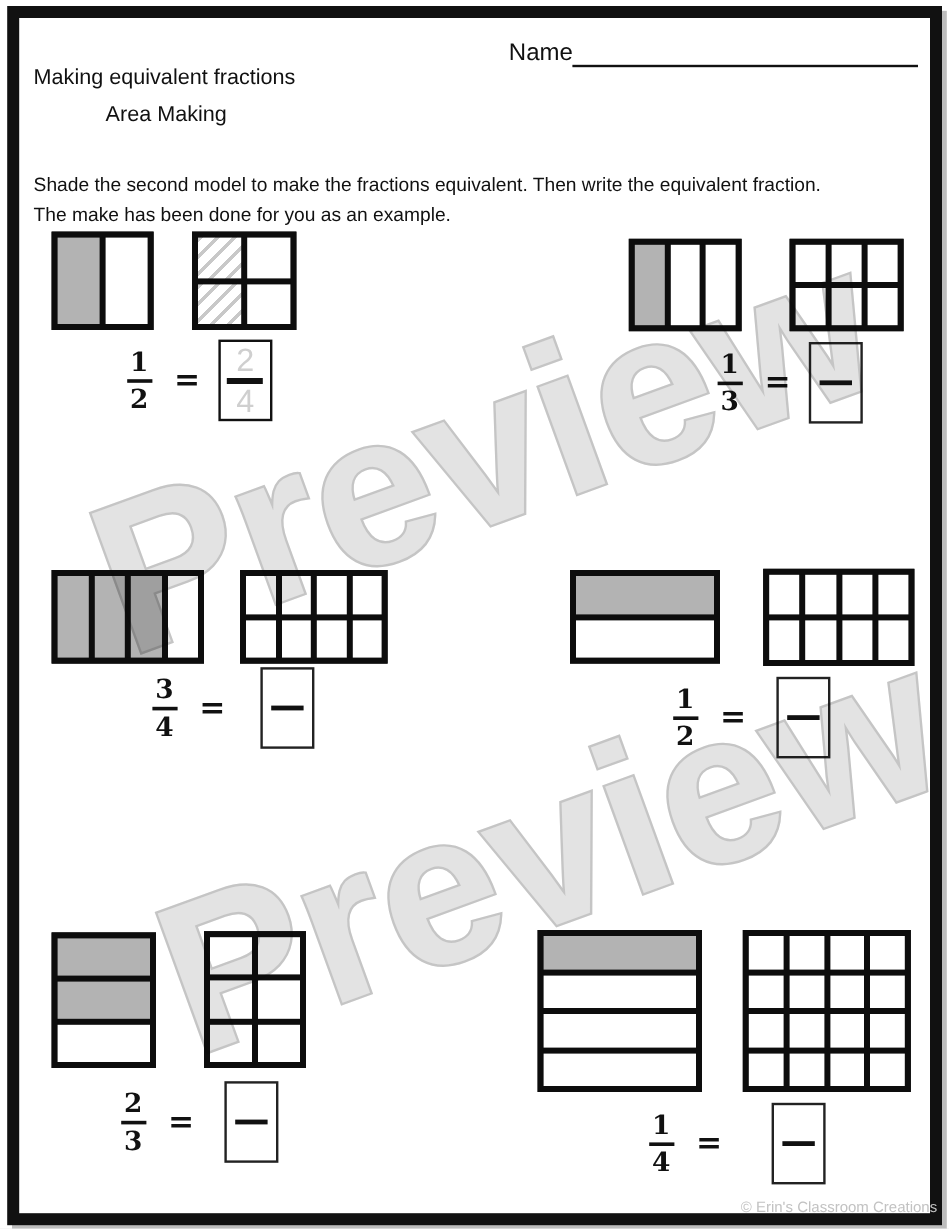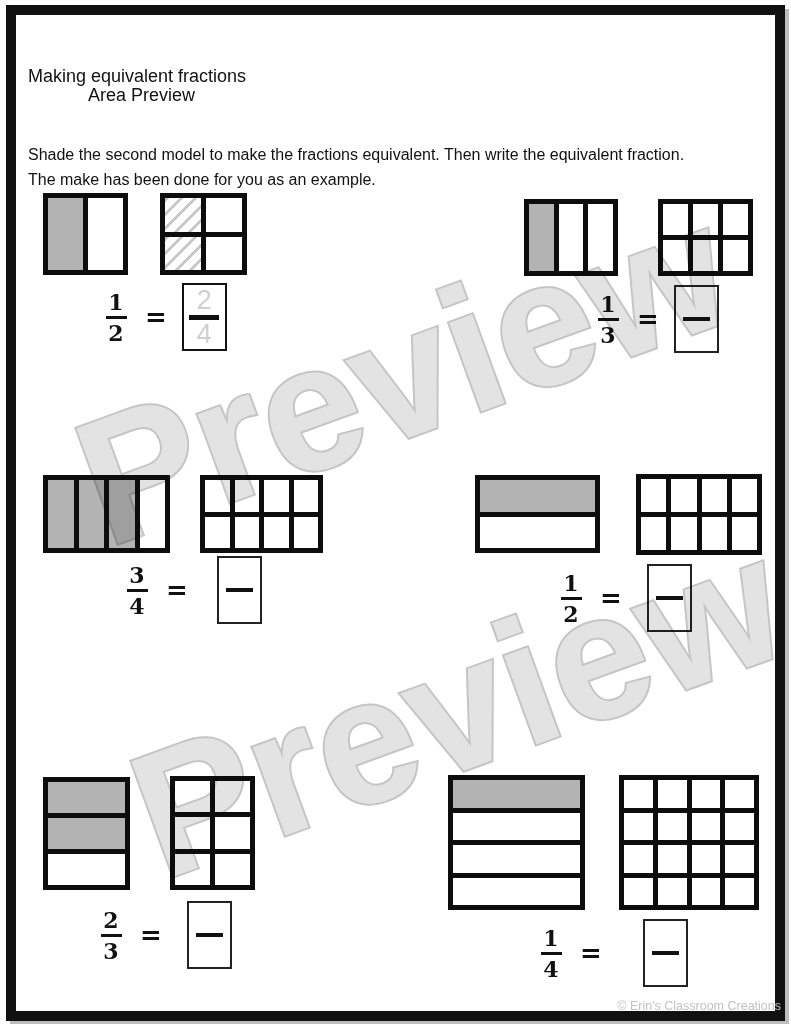--- a/index.html
+++ b/index.html
@@ -11,21 +11,21 @@
     position:absolute; left:6px; top:5px; width:779px; height:1016px;
     border:10px solid #111; box-sizing:border-box;
     box-shadow:4px 4px 0 #bdbdbd;
   }
   
   .title { position:absolute; left:24px; top:22px; margin:0; font-size:34px; font-weight:normal; letter-spacing:-0.5px; }
   .name-row { position:absolute; left:424px; top:33px; display:flex; align-items:flex-end; }
   .name-label { font-size:20px; }
   .name-line { display:inline-block; width:288px; height:20px; border-bottom:2.5px solid #111; }
   .sub  { position:absolute; margin:0; font-size:18px; }
-  .sub1 { left:28px; top:66px; }
+  .sub1 { left:28px; top:54px; }
   .sub2 { left:88px; top:85px; }
   .inst { position:absolute; margin:5px; font-size:16px; }
   .inst1 { left:23px; top:141px; }
   .inst2 { left:23px; top:166px; }
   
   .problem { display:contents; }
   .model {
     position:absolute; box-sizing:border-box;
     border:5px solid var(--line,#0d0d0d); background:var(--line,#0d0d0d);
     display:grid; gap:5px;
@@ -85,23 +85,27 @@
   .wm2 { left:121px; top:619px; }
   .footer { position:absolute; right:10px; top:999px; font-size:12.5px; color:#c2c2c2; }
 </style>
 </head>
 <body>
 
 <div class="screen" style="--line: #0d0d0d; --shade: #b3b3b3; --hatch: #c8c8c8; --wm-fill: #e3e3e3; --wm-stroke: #c5c5c5; --example-ink: #cfcfcf;">
   <div class="page-border"></div>
 
 
+  <div class="name-row">
+    <span class="name-label">Name</span>
+    <span class="name-line"></span>
+  </div>
 
   <p class="sub sub1">Making equivalent fractions</p>
-  <p class="sub sub2">Area Preview</p>
+  <p class="sub sub2">Area Making</p>
   <p class="inst inst1">Shade the second model to make the fractions equivalent. Then write the equivalent fraction.</p>
   <p class="inst inst2">The make has been done for you as an example.</p>
 
   <div id="problems"><section class="problem" id="p1">
       <div class="model model-a" style="grid-template-columns: repeat(2, 1fr); grid-template-rows: repeat(1, 1fr);">
           <div class="cell shaded"></div>
           <div class="cell"></div>
         </div>
       <div class="model model-b" style="grid-template-columns: repeat(2, 1fr); grid-template-rows: repeat(2, 1fr);">
           <div class="cell hatched"></div>

